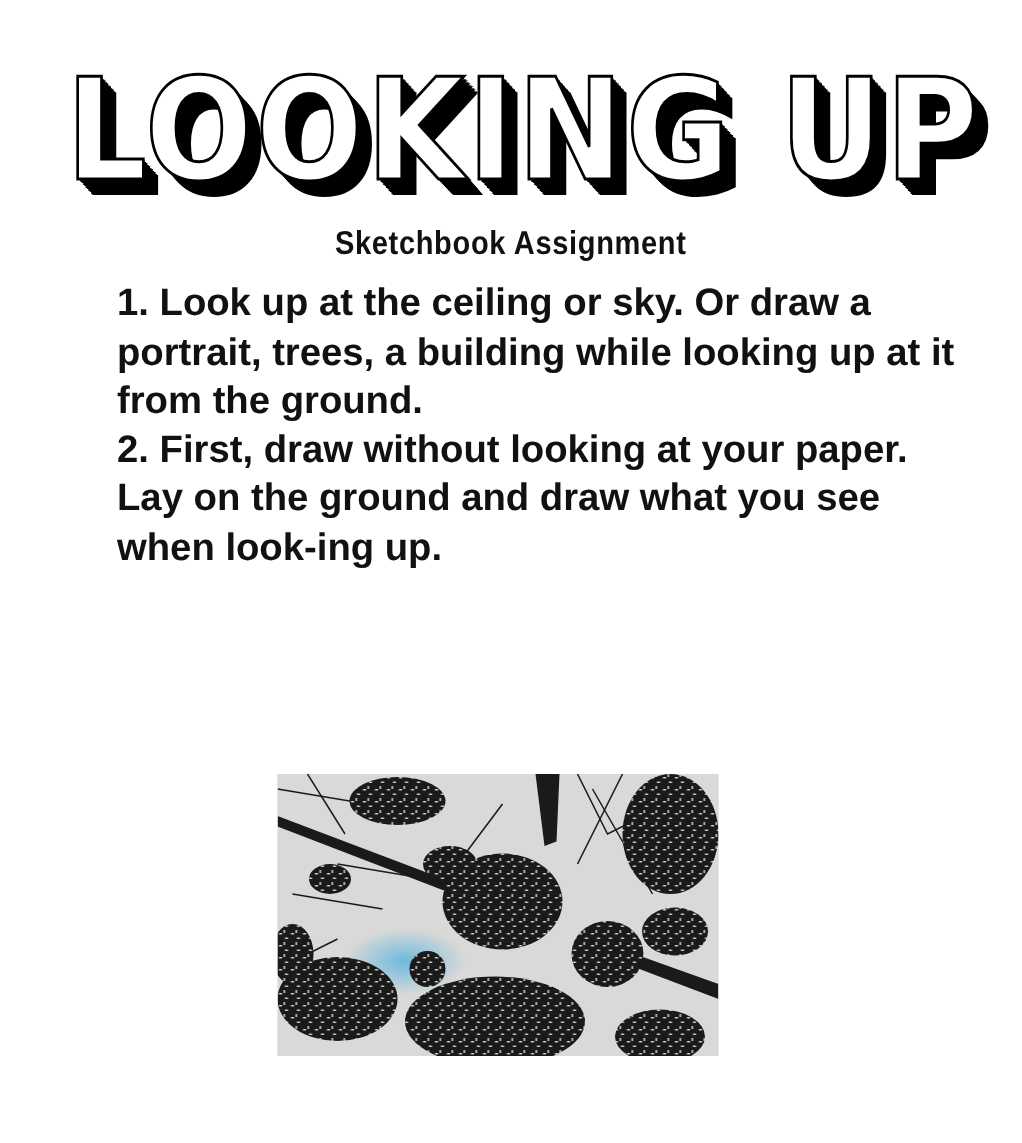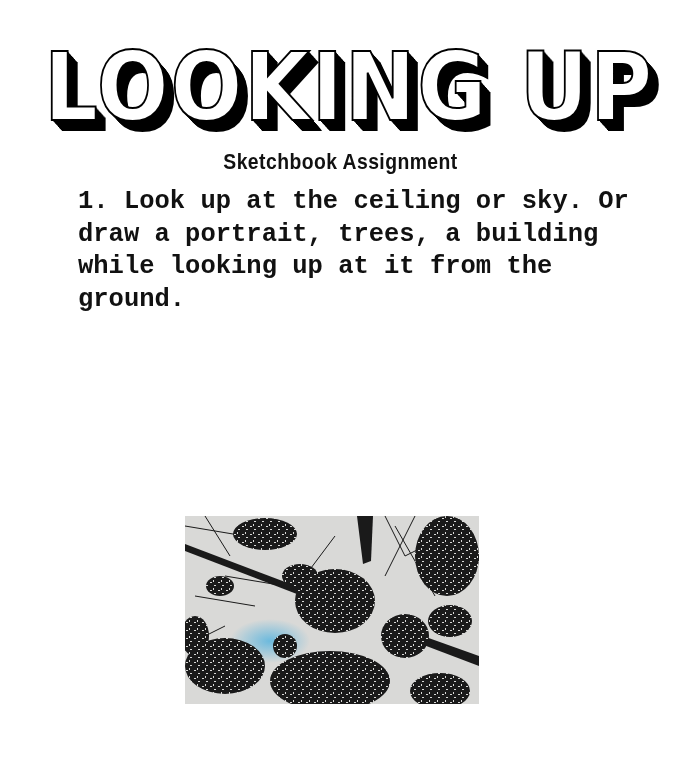--- a/index.html
+++ b/index.html
@@ -19,39 +19,40 @@
     }
     .subtitle {
       position: absolute; left: 0; width: 681px; top: 148px; text-align: center;
       font-family: "Liberation Sans", sans-serif; font-weight: bold;
       font-size: 22px; line-height: 28px; color: #111;
       transform: scaleX(0.88);
       letter-spacing: 0.5px;
     }
     .instructions {
       position: absolute; left: 78px; top: 186px; width: 560px;
-      font-family: Liberation Mono, monospace; font-weight: bold;
+      font-family: Liberation Sans, sans-serif; font-weight: bold;
       font-size: 25.5px; line-height: 32.5px; color: #111;
     }
     .instructions p { margin: 0; }
     .photo {
       position: absolute; left: 185px; top: 516px; width: 294px; height: 188px;
       background: #d8d8d6; overflow: hidden;
     }
     .photo svg { display: block; }
   </style>
 </head>
 <body>
 
 <div class="title">LOOKING UP</div>
 
 <div class="subtitle">Sketchbook Assignment</div>
 
 <div class="instructions">
   <p>1. Look up at the ceiling or sky. Or draw a portrait, trees, a building while looking up at it from the ground.</p>
+  <p>2. First, draw without looking at your paper. Lay on the ground and draw what you see when look-ing up.</p>
 </div>
 
 <div class="photo">
   <svg width="294" height="188" viewBox="0 0 294 188">
     <defs>
       <radialGradient id="sky" cx="0.5" cy="0.5" r="0.5">
         <stop offset="0" stop-color="#5fb6de" stop-opacity="0.9"></stop>
         <stop offset="1" stop-color="#5fb6de" stop-opacity="0"></stop>
       </radialGradient>
       <pattern id="leaves" width="8" height="8" patternUnits="userSpaceOnUse">

